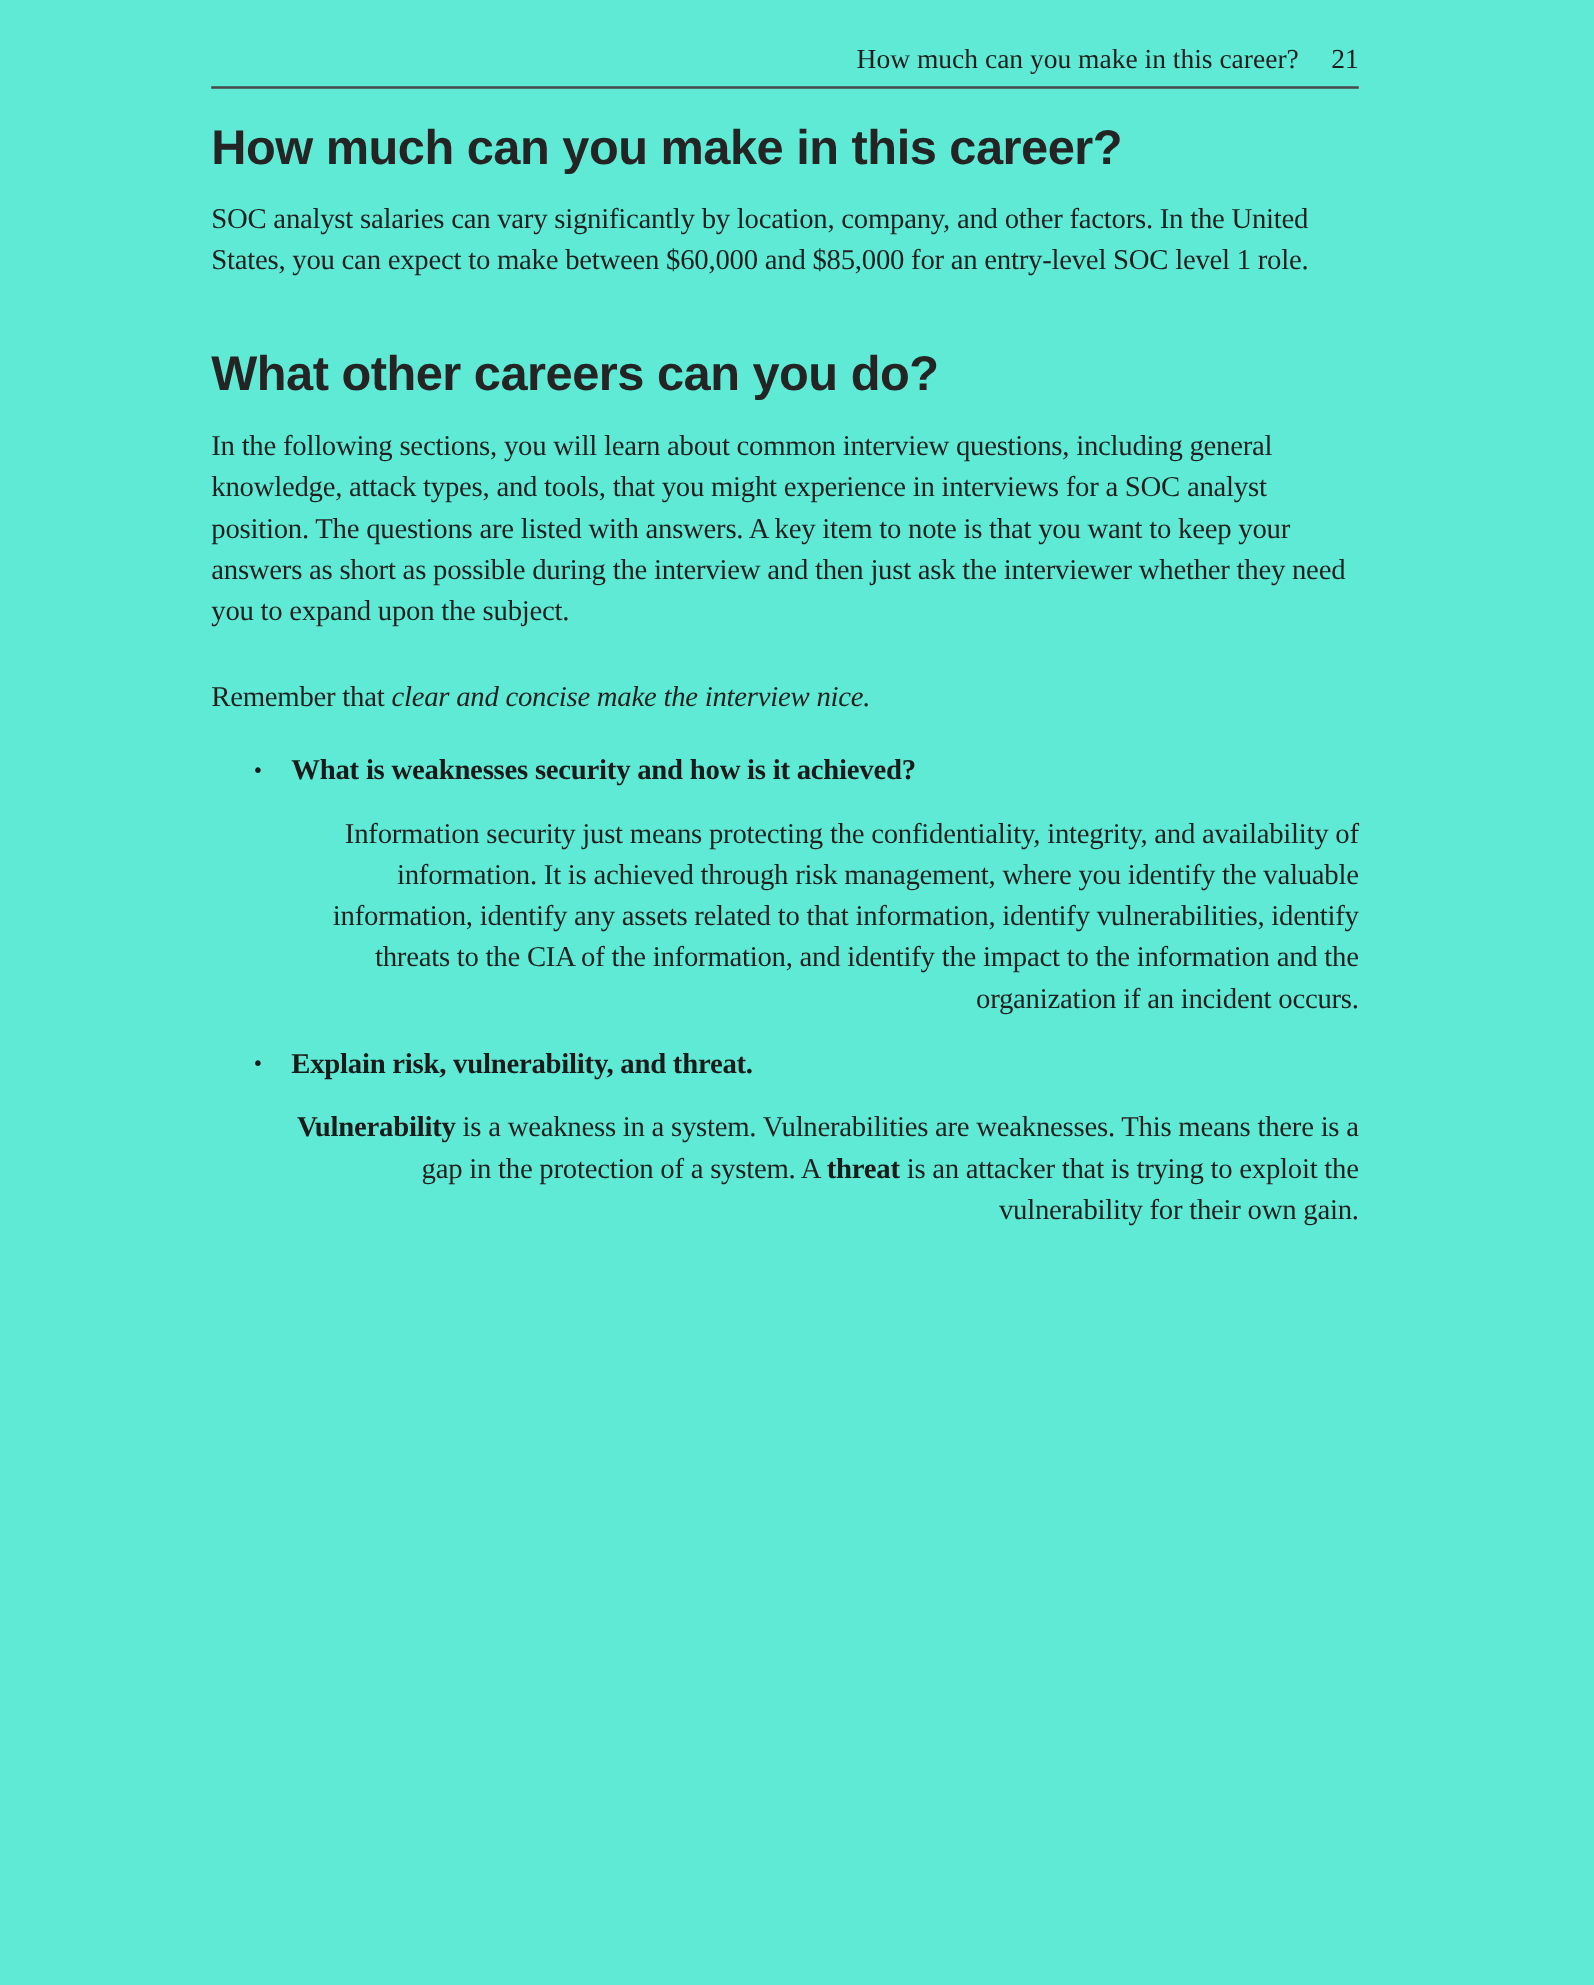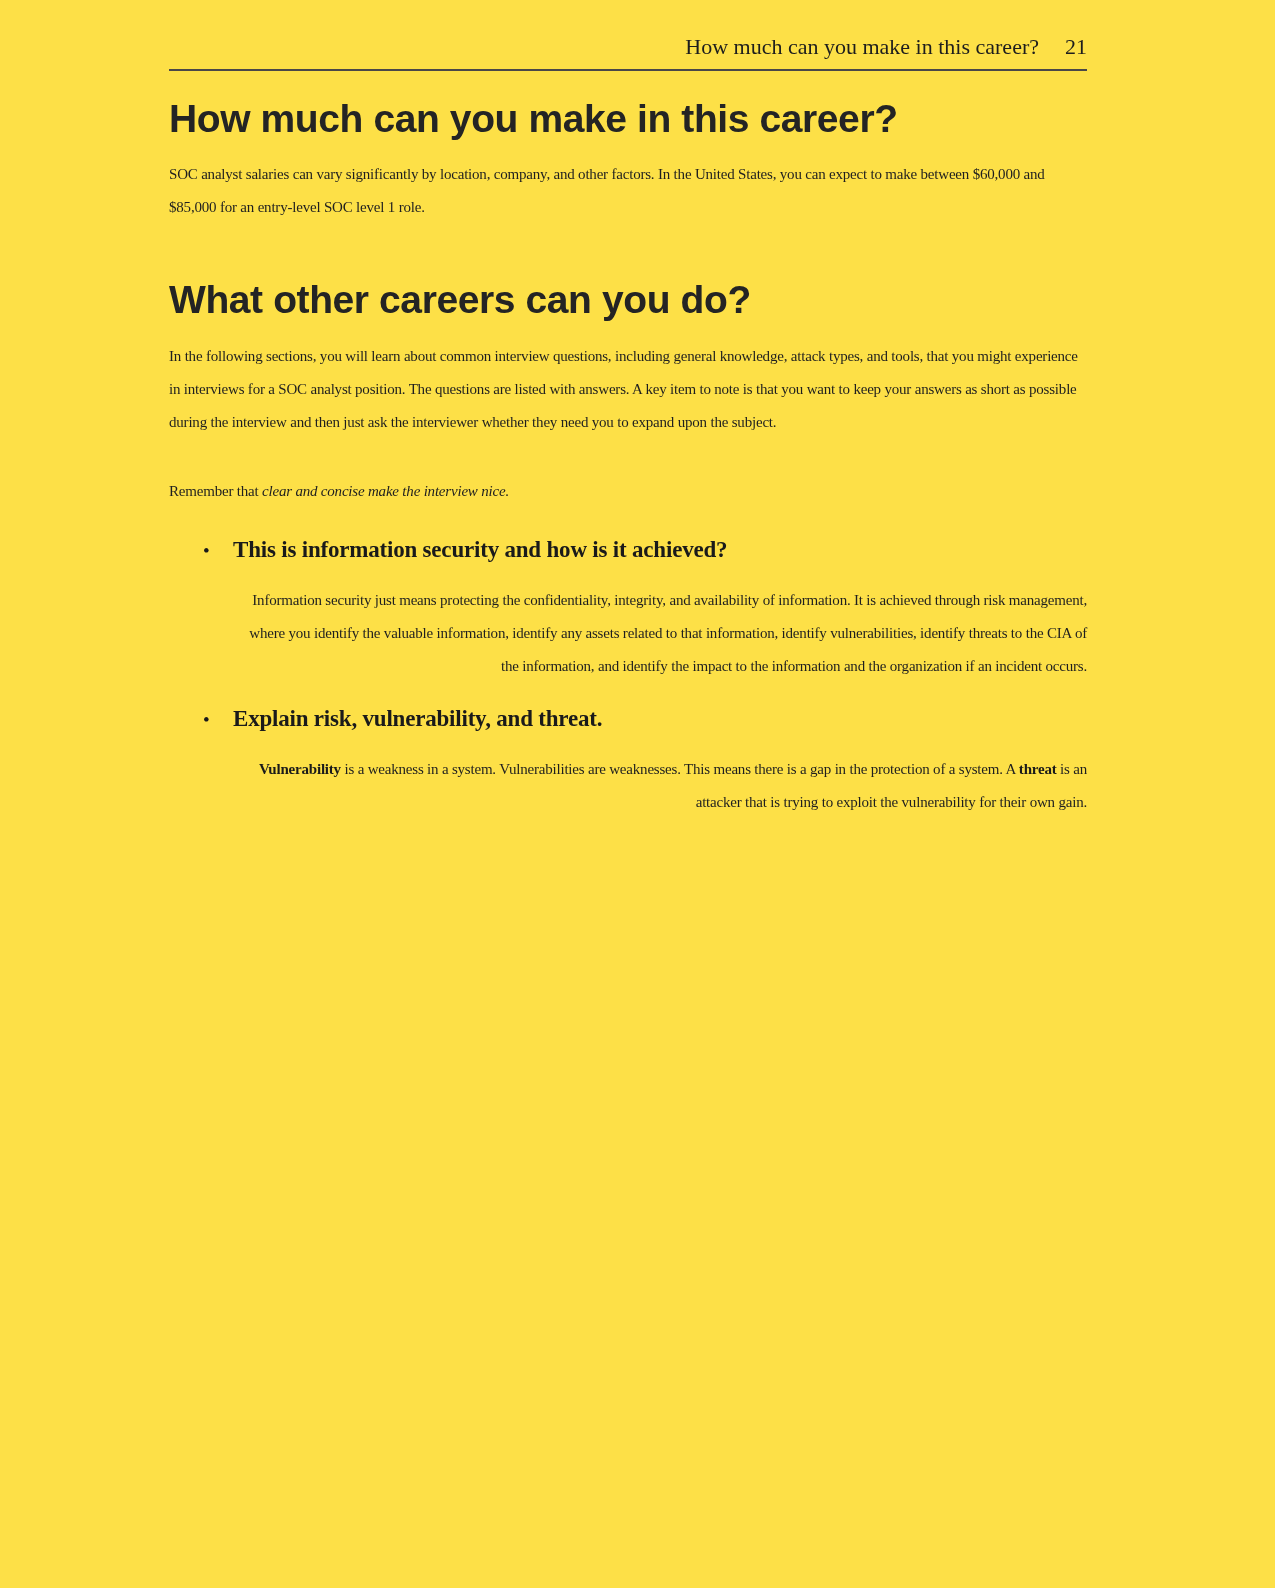--- a/index.html
+++ b/index.html
@@ -1,21 +1,21 @@
 <!DOCTYPE html>
 <html><head>
 <meta charset="utf-8">
 <style>
   * { margin: 0; padding: 0; box-sizing: border-box; }
   html, body { background: #ffffff; }
   .page {
     position: relative;
     width: 1275px;
     height: 1588px;
-    background: #fde047;
+    background: #5eead4;
     padding: 34px 188px 0 169px;
     overflow: hidden;
   }
   
   .running-header {
     display: flex;
     justify-content: flex-end;
     align-items: baseline;
     gap: 26px;
     font-family: "Liberation Serif", serif;
@@ -41,21 +41,21 @@
     font-weight: bold;
     font-size: 30px;
     line-height: 1.35;
     letter-spacing: -0.2px;
     color: #242424;
     margin: 42px 0 14px;
   }
   
   .body-text {
     font-family: "Liberation Serif", serif;
-    font-size: 15px;
+    font-size: 23px;
     line-height: 33px;
     letter-spacing: -0.2px;
     color: #1f1f1f;
   }
   .para + .para { margin-top: 36px; }
   .note em { font-style: italic; }
   
   .qa-list {
     list-style: none;
     margin: 26px 0 0;
@@ -103,21 +103,21 @@
   <h1>What other careers can you do?</h1>
 
   <p class="body-text para">In the following sections, you will learn about common interview questions, including general knowledge, attack types, and tools, that you might experience in interviews for a SOC analyst position. The questions are listed with answers. A key item to note is that you want to keep your answers as short as possible during the interview and then just ask the interviewer whether they need you to expand upon the subject.</p>
   <p class="body-text para note"><span>Remember that </span><em>clear and concise make the interview nice.</em></p>
 
 
   <ul class="qa-list">
     <li class="qa-item">
       <div class="qa-q">
         <span class="bullet">•</span>
-        <span>This is information security and how is it achieved?</span>
+        <span>What is weaknesses security and how is it achieved?</span>
       </div>
       <p class="body-text qa-a">Information security just means protecting the confidentiality, integrity, and availability of information. It is achieved through risk management, where you identify the valuable information, identify any assets related to that information, identify vulnerabilities, identify threats to the CIA of the information, and identify the impact to the information and the organization if an incident occurs.</p>
     </li>
     <li class="qa-item">
       <div class="qa-q">
         <span class="bullet">•</span>
         <span>Explain risk, vulnerability, and threat.</span>
       </div>
       <p class="body-text qa-a"><strong>Vulnerability</strong><span> is a weakness in a system. Vulnerabilities are weaknesses. This means there is a gap in the protection of a system. A </span><strong>threat</strong><span> is an attacker that is trying to exploit the vulnerability for their own gain.</span></p>
     </li>

